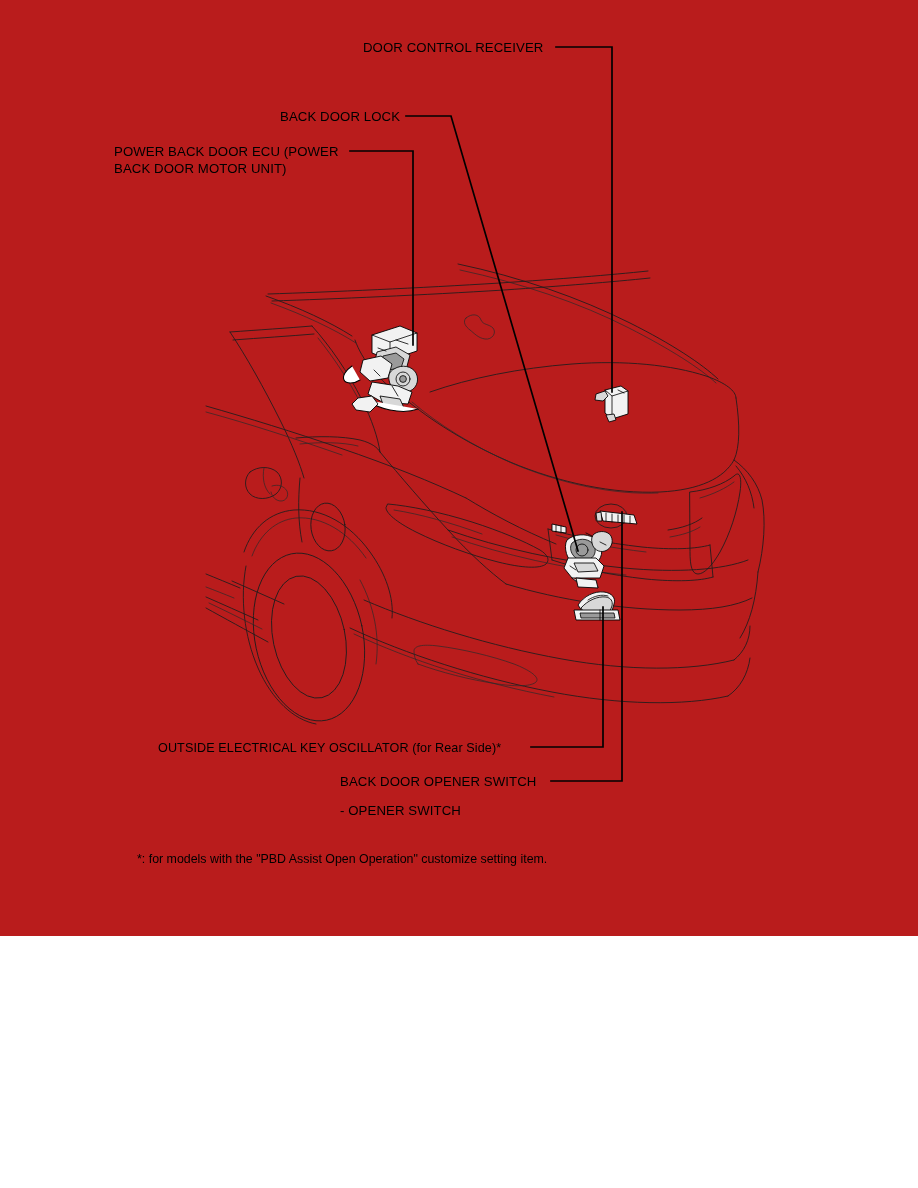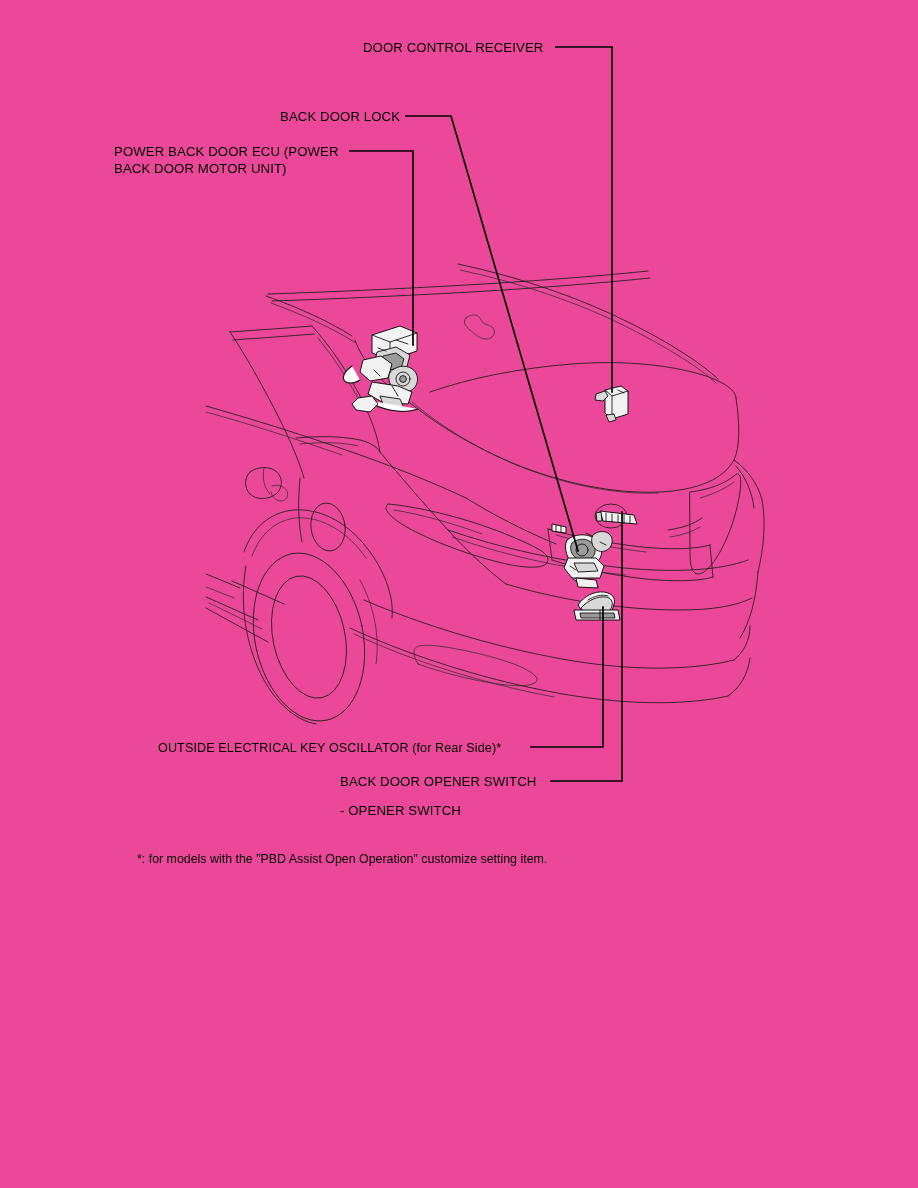--- a/index.html
+++ b/index.html
@@ -7,22 +7,22 @@
     padding: 0;
     background: #ffffff;
   }
   body {
     font-family: "Liberation Sans", sans-serif;
     -webkit-font-smoothing: antialiased;
   }
   #page {
     position: relative;
     width: 918px;
-    height: 1188px;
-    background: #ec4899;
+    height: 936px;
+    background: #b91c1c;
     overflow: hidden;
   }
   #figure-svg {
     position: absolute;
     left: 0;
     top: 0;
     width: 918px;
     height: 1188px;
     display: block;
   }

